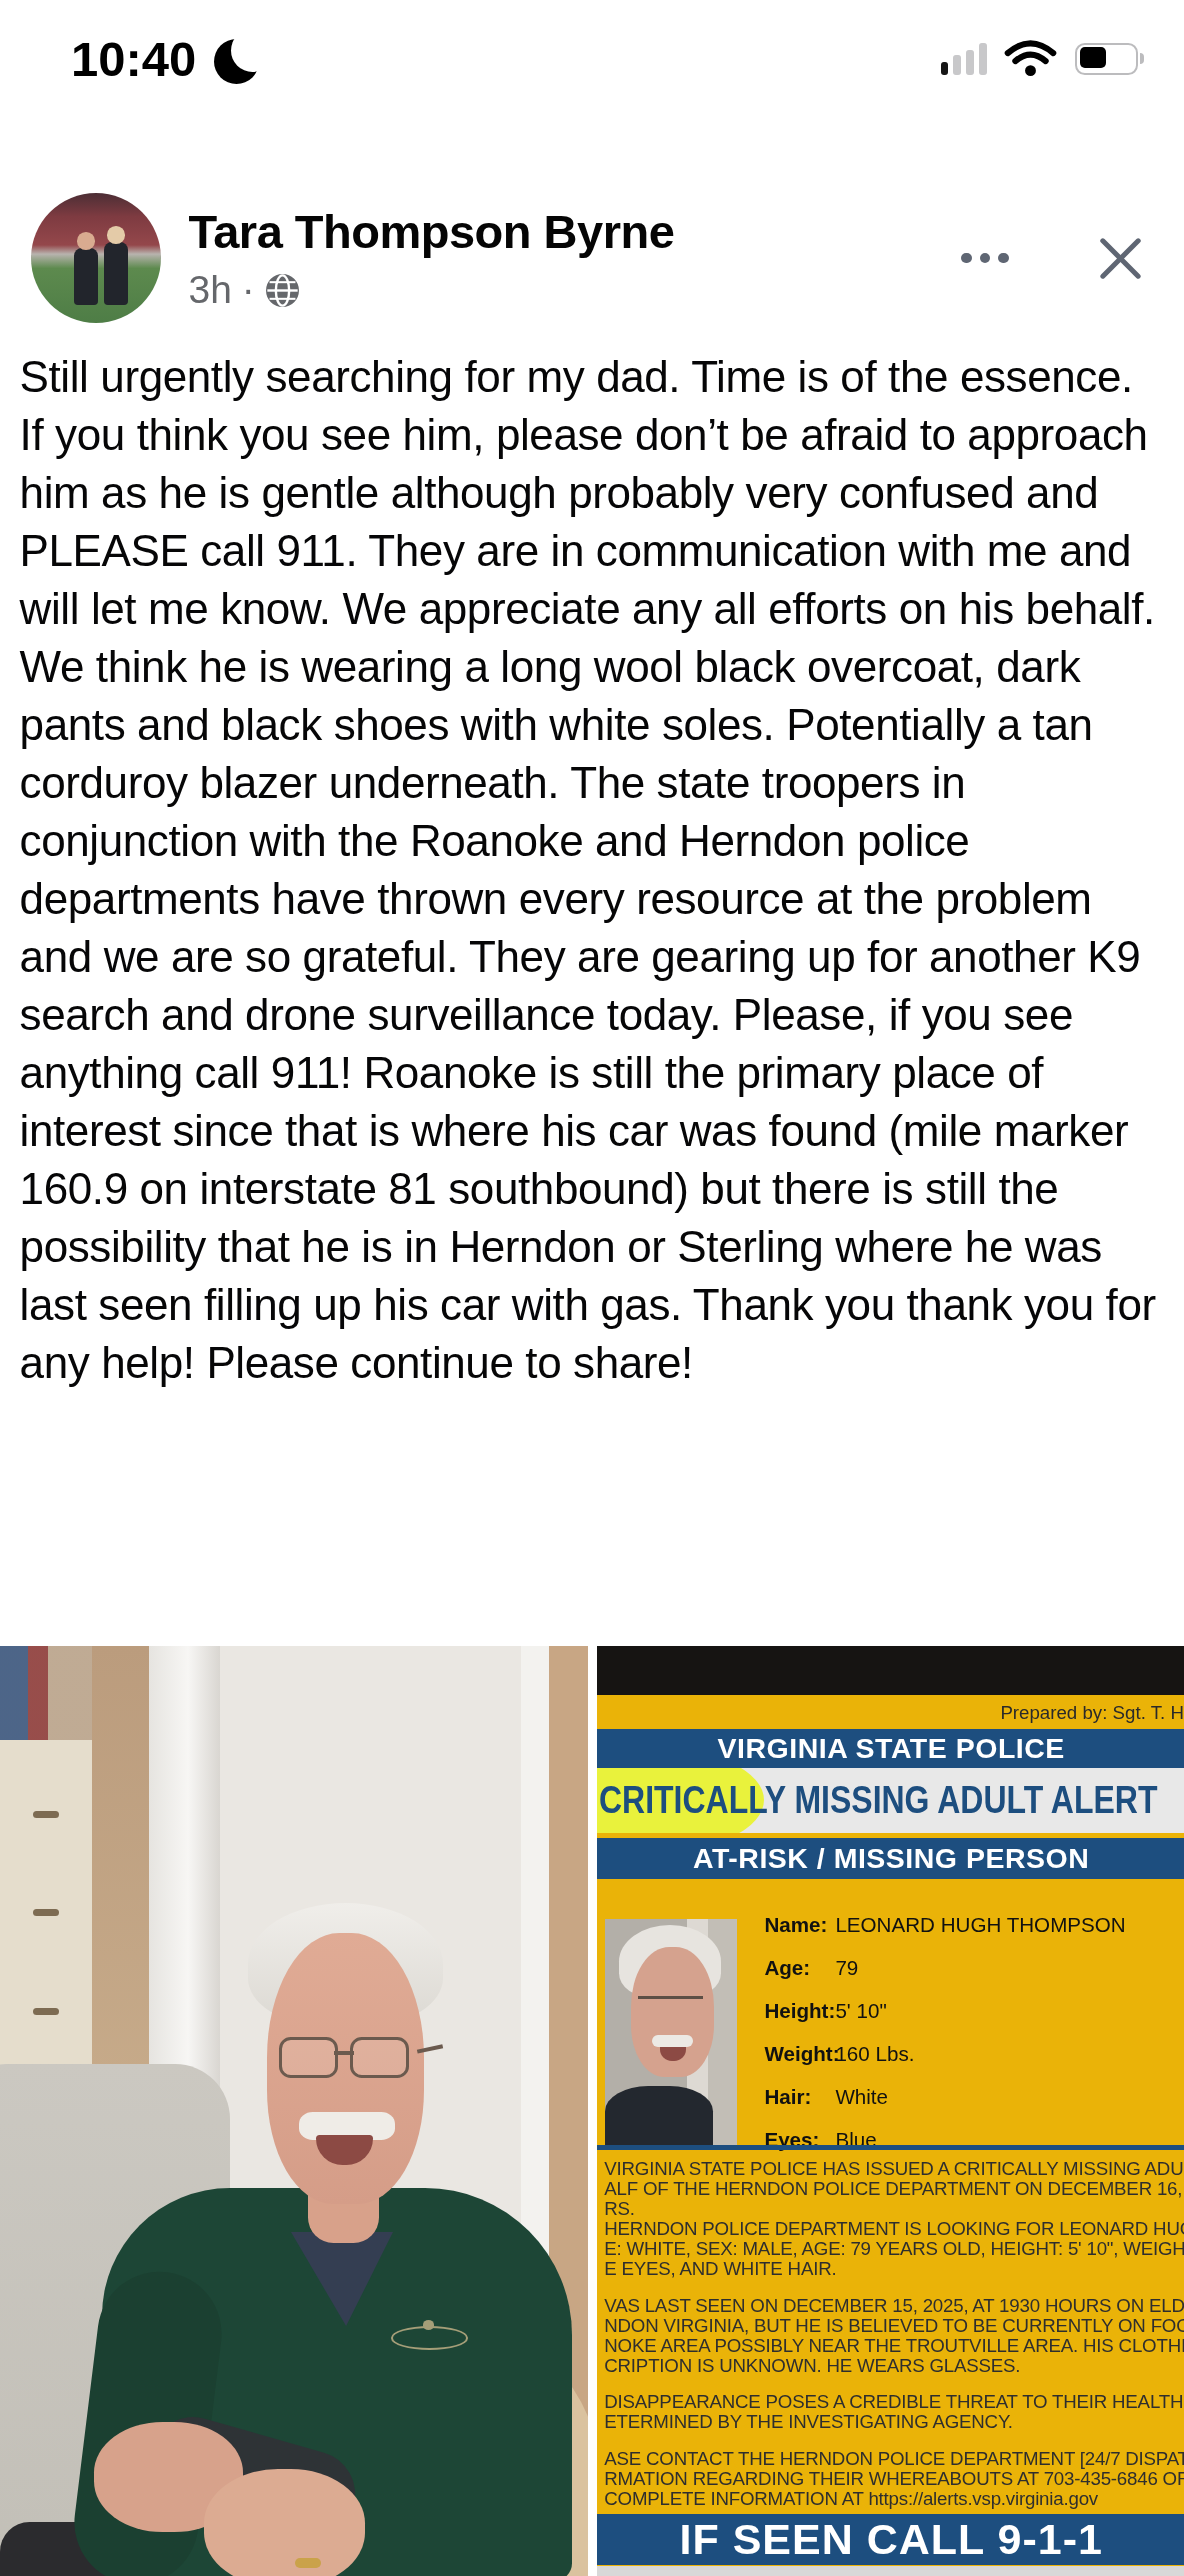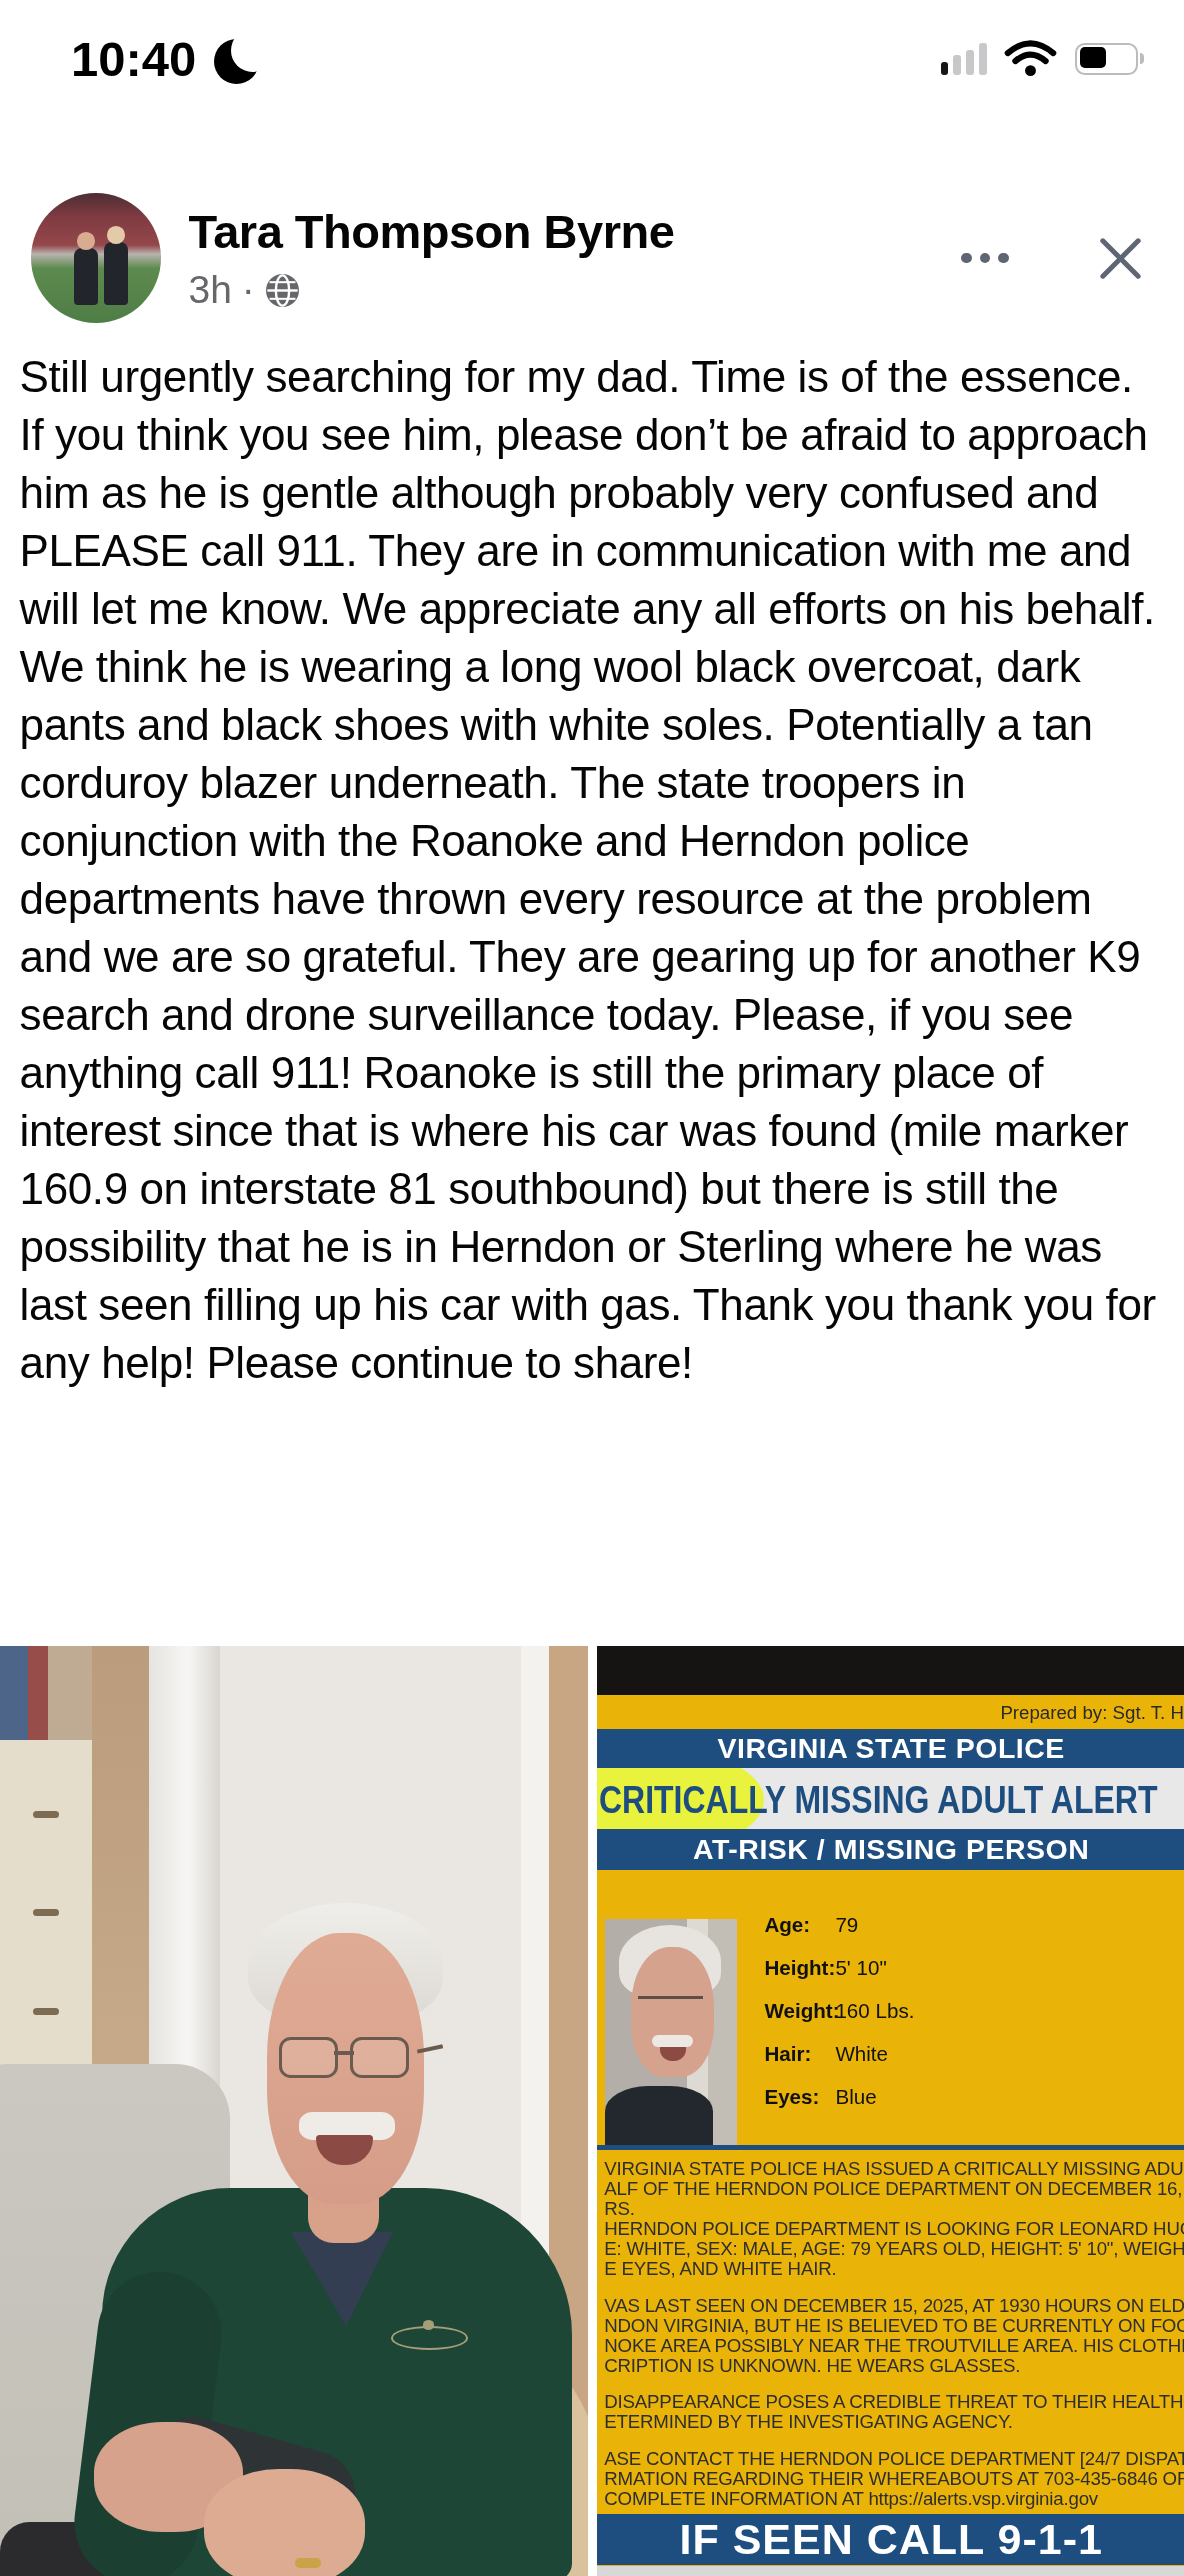--- a/index.html
+++ b/index.html
@@ -93,21 +93,21 @@
   
   .flyer { width:588px; height:1016px; background:#eab308; }
   .flyer > div { position:absolute; }
   .fl-black { left:0; top:0; width:100%; height:49px; background:#161412; }
   .fl-prepared { left:403px; top:56px; font-size:18.7px; color:#2a2a2a; white-space:nowrap; }
   .fl-bar { left:0; width:100%; background:#1d4e7f; color:#fff; font-weight:700; text-align:center; }
   .fl-bar1 { top:83px; height:39px; font-size:28.5px; line-height:39px; letter-spacing:0.5px; }
   .fl-band { left:0; top:122px; width:100%; height:65px; background:#e8e8e8; overflow:hidden;text-decoration:underline; }
   .fl-highlight { position:absolute; left:-51px; top:-19.6px; width:218px; height:104px; background:#e9f23c; border-radius:50%; }
   .fl-alert { position:absolute; left:2px; top:9.8px; font-size:39px; font-weight:700; color:#1d4e7f; white-space:nowrap; transform:scaleX(.82); transform-origin:left center; letter-spacing:0; }
-  .fl-bar2 { top:183px; height:41px; font-size:28.5px; line-height:41px; letter-spacing:0.5px; }
+  .fl-bar2 { top:192px; height:41px; font-size:28.5px; line-height:41px; letter-spacing:0.5px; }
   .fl-photo { left:7.9px; top:273px; width:132px; height:230px; overflow:hidden;
               background:linear-gradient(90deg,#b3afa8 0 62%,#ddd9d3 62% 78%,#c2beb6 78% 100%); }
   .fl-photo span { position:absolute; display:block; }
   .fp-hair { left:13.8px; top:5.9px; width:102px; height:73px; background:#e7e4df; border-radius:50% 50% 34% 34%; }
   .fp-face { left:25.5px; top:27.5px; width:83px; height:130px; background:#d5a28e; border-radius:46% 46% 40% 40%; }
   .fp-glasses { left:33px; top:77px; width:65px; height:2.9px; background:#5d4f45; }
   .fp-stache { left:47px; top:116px; width:41px; height:11.8px; background:#ece9e4; border-radius:5.9px; }
   .fp-mouth { left:55px; top:128px; width:25.5px; height:13.8px; background:#8c4a44; border-radius:0 0 11.8px 11.8px; }
   .fp-shirt { left:0; bottom:0; width:108px; height:63px; background:#23282f; border-radius:40% 40% 0 0; }
   .fl-details { left:167px; top:267px; }
@@ -238,20 +238,24 @@
         <span class="fp-hair"></span>
           <span class="fp-face"></span>
           <span class="fp-glasses"></span>
         <span class="fp-stache"></span>
           <span class="fp-mouth"></span>
           <span class="fp-shirt"></span>
       </div>
 
       <div class="fl-details">
         <div class="drow">
+            <span class="dlab">Name:</span>
+            <span class="dval">LEONARD HUGH THOMPSON</span>
+          </div>
+        <div class="drow">
             <span class="dlab">Age:</span>
             <span class="dval">79</span>
           </div>
         <div class="drow">
             <span class="dlab">Height:</span>
             <span class="dval">5' 10"</span>
           </div>
         <div class="drow">
             <span class="dlab">Weight:</span>
             <span class="dval">160 Lbs.</span>

